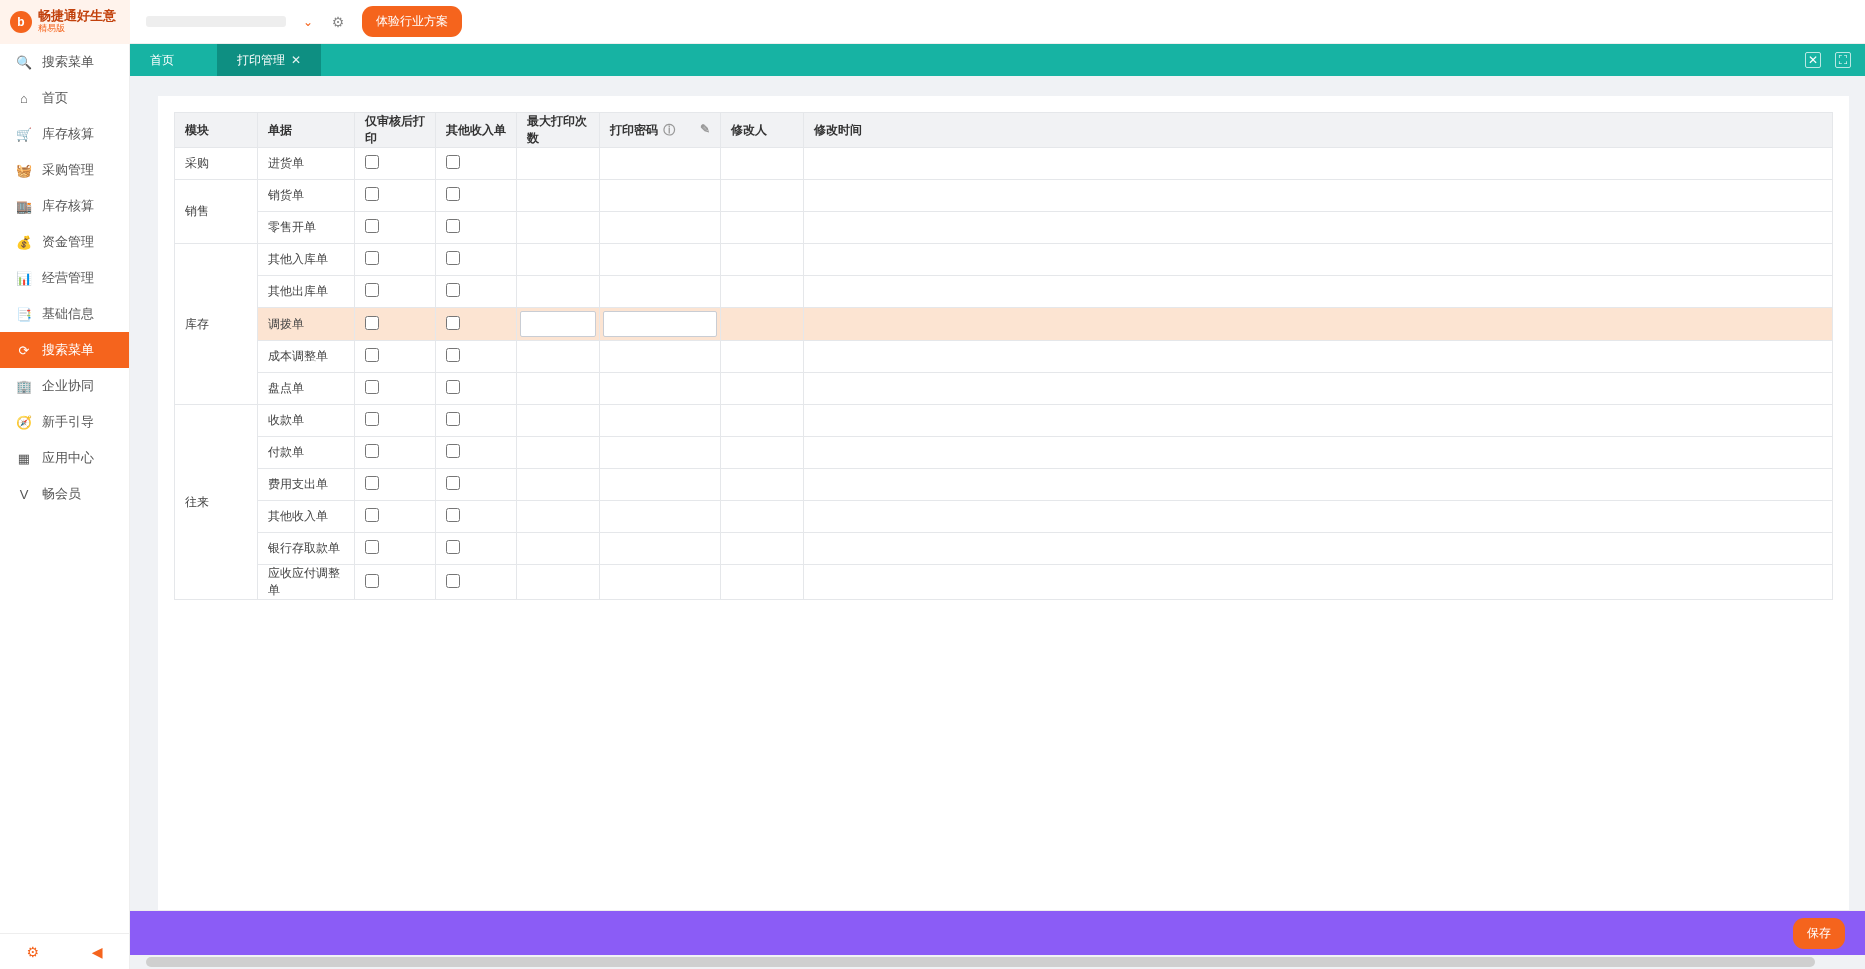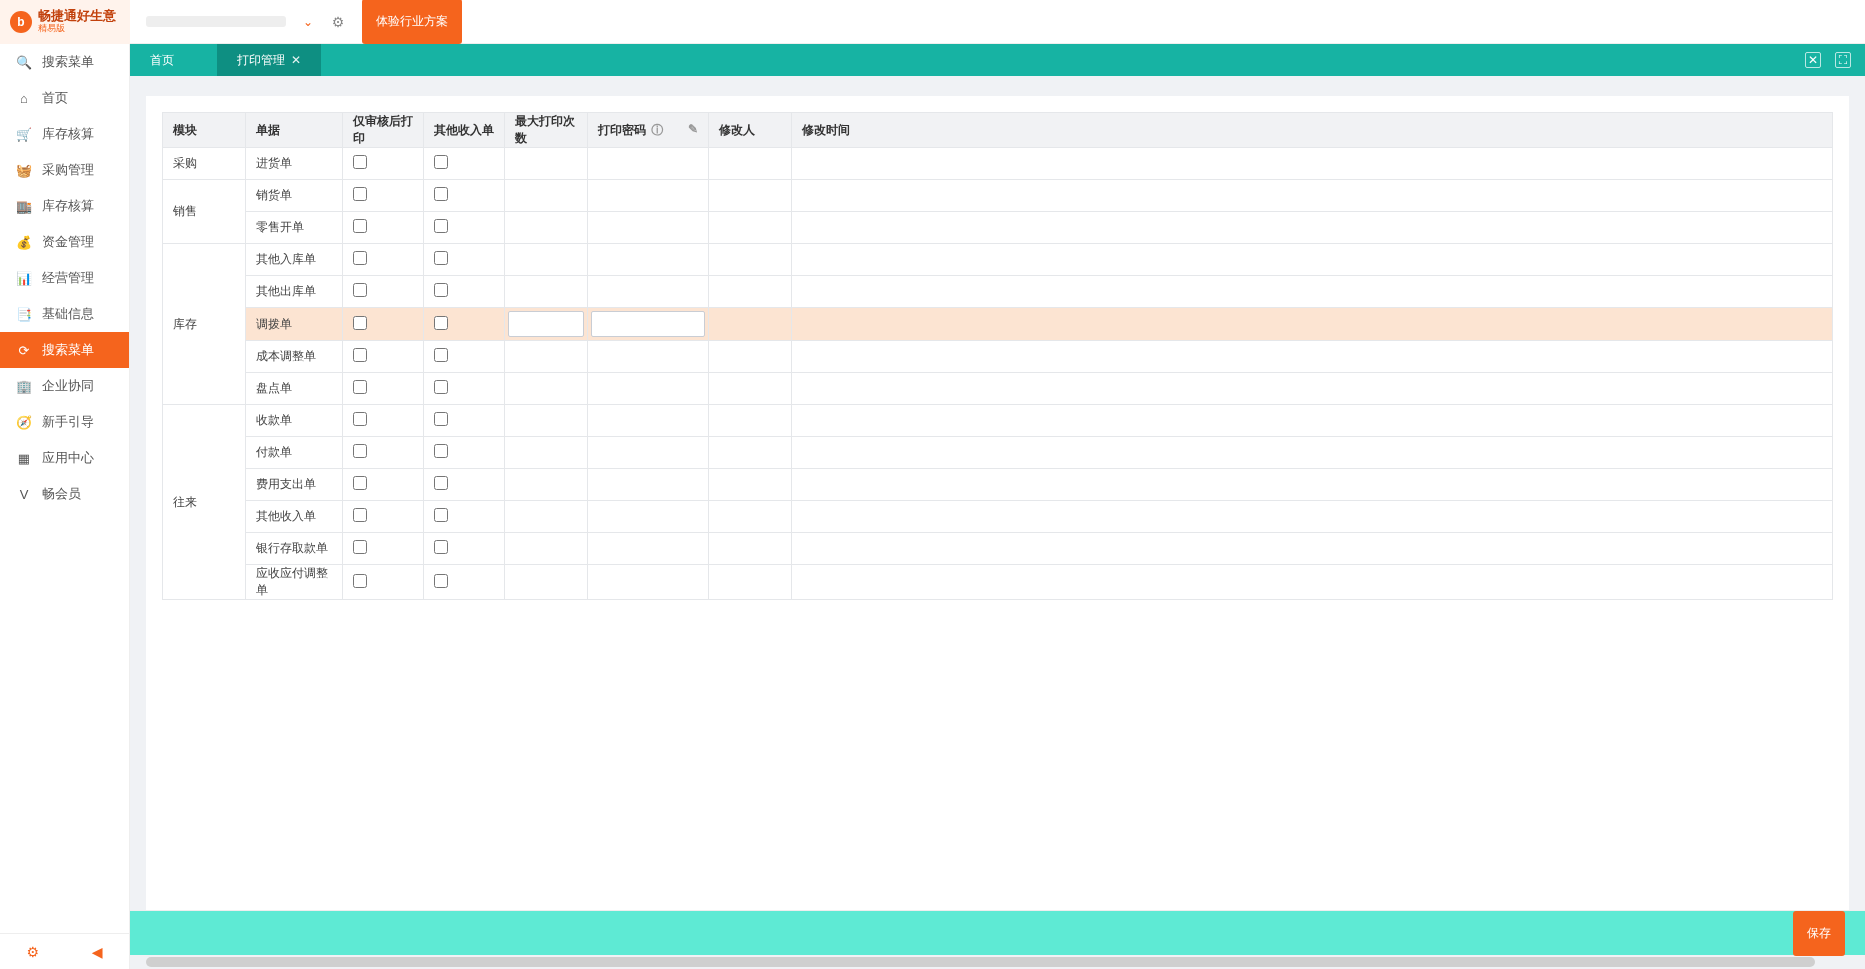--- a/index.html
+++ b/index.html
@@ -32,22 +32,22 @@
     .logo-text { color:#c2410c; font-size:13px; font-weight:600; line-height:1; }
     .logo-sub  { color:#F5641D; font-size:9px; }
     .tenant-select {
       display:flex; align-items:center; gap:14px; padding:0 16px; height:44px;
       color:#999;
     }
     .tenant-select .placeholder { width:140px; height:11px; background:#eee; border-radius:3px;}
     .chev { color:#F5641D; font-size:12px; }
     .gear { color:#888; font-size:14px; }
     .orange-btn {
-      background:#F5641D; color:#fff; border:none; border-radius:3px;
-      padding:14px 14px; font-size:12px; cursor:pointer;
+      background:#F5641D; color:#fff; border:none; border-radius:11px;
+      padding:7px 14px; font-size:12px; cursor:pointer;
     }
     .top-right {
       margin-left:auto; display:flex; align-items:center; gap:18px;
       color:#666; padding-right:16px;
     }
     .top-right .item { display:flex; align-items:center; gap:4px; cursor:pointer; }
     .msg-badge {
       position:relative;
     }
     .msg-badge .badge {
@@ -92,21 +92,21 @@
     .tab .close { font-size:12px; opacity:.9; }
     .tabs-right{
       margin-left:auto; display:flex; align-items:center; gap:14px; padding-right:14px;
       color:#fff;
     }
     .tabs-right span{ cursor:pointer; display:inline-flex; border:1px solid rgba(255,255,255,.7); border-radius:2px; align-items:center; justify-content:center;}
 
     
     .main {
       position:absolute; top:76px; left:130px; right:0; bottom:42px;
-      padding:20px 16px 16px 16px; overflow:hidden;
+      padding:20px 16px 16px 28px; overflow:hidden;
     }
     .panel {
       background:#fff; height:100%; padding:16px; overflow:hidden;
     }
     table.pm {
       border-collapse:collapse; border:1px solid #E5E7EA; table-layout:fixed; width:100%;
       font-size:12px;
     }
     .pm col.c0{width:83px;}
     .pm col.c1{width:97px;}
@@ -129,21 +129,21 @@
     }
     .pm input[type=checkbox]{ width:14px; height:14px; accent-color:#F5641D; cursor:pointer;}
     .help { color:#999; margin-left:2px;}
     .edit { float:right; color:#999;}
 
     .pm td.module, .pm td.doc { color:#444; }
 
     
     .savebar {
       position:absolute; left:130px; right:0; bottom:14px; height:44px;
-      background:#5eead4; display:flex; align-items:flex-start; justify-content:flex-end;
+      background:#8b5cf6; display:flex; align-items:center; justify-content:flex-end;
       padding:0 20px; box-shadow:0 -1px 0 #eee;
     }
     
     .hscroll {
       position:absolute; left:146px; right:16px; bottom:2px; height:10px;
       background:#F0F2F5; border-radius:5px;
     }
     .hscroll .thumb{
       position:absolute; left:0; top:0; bottom:0; width:98%;
       background:#CFCFCF; border-radius:5px;

